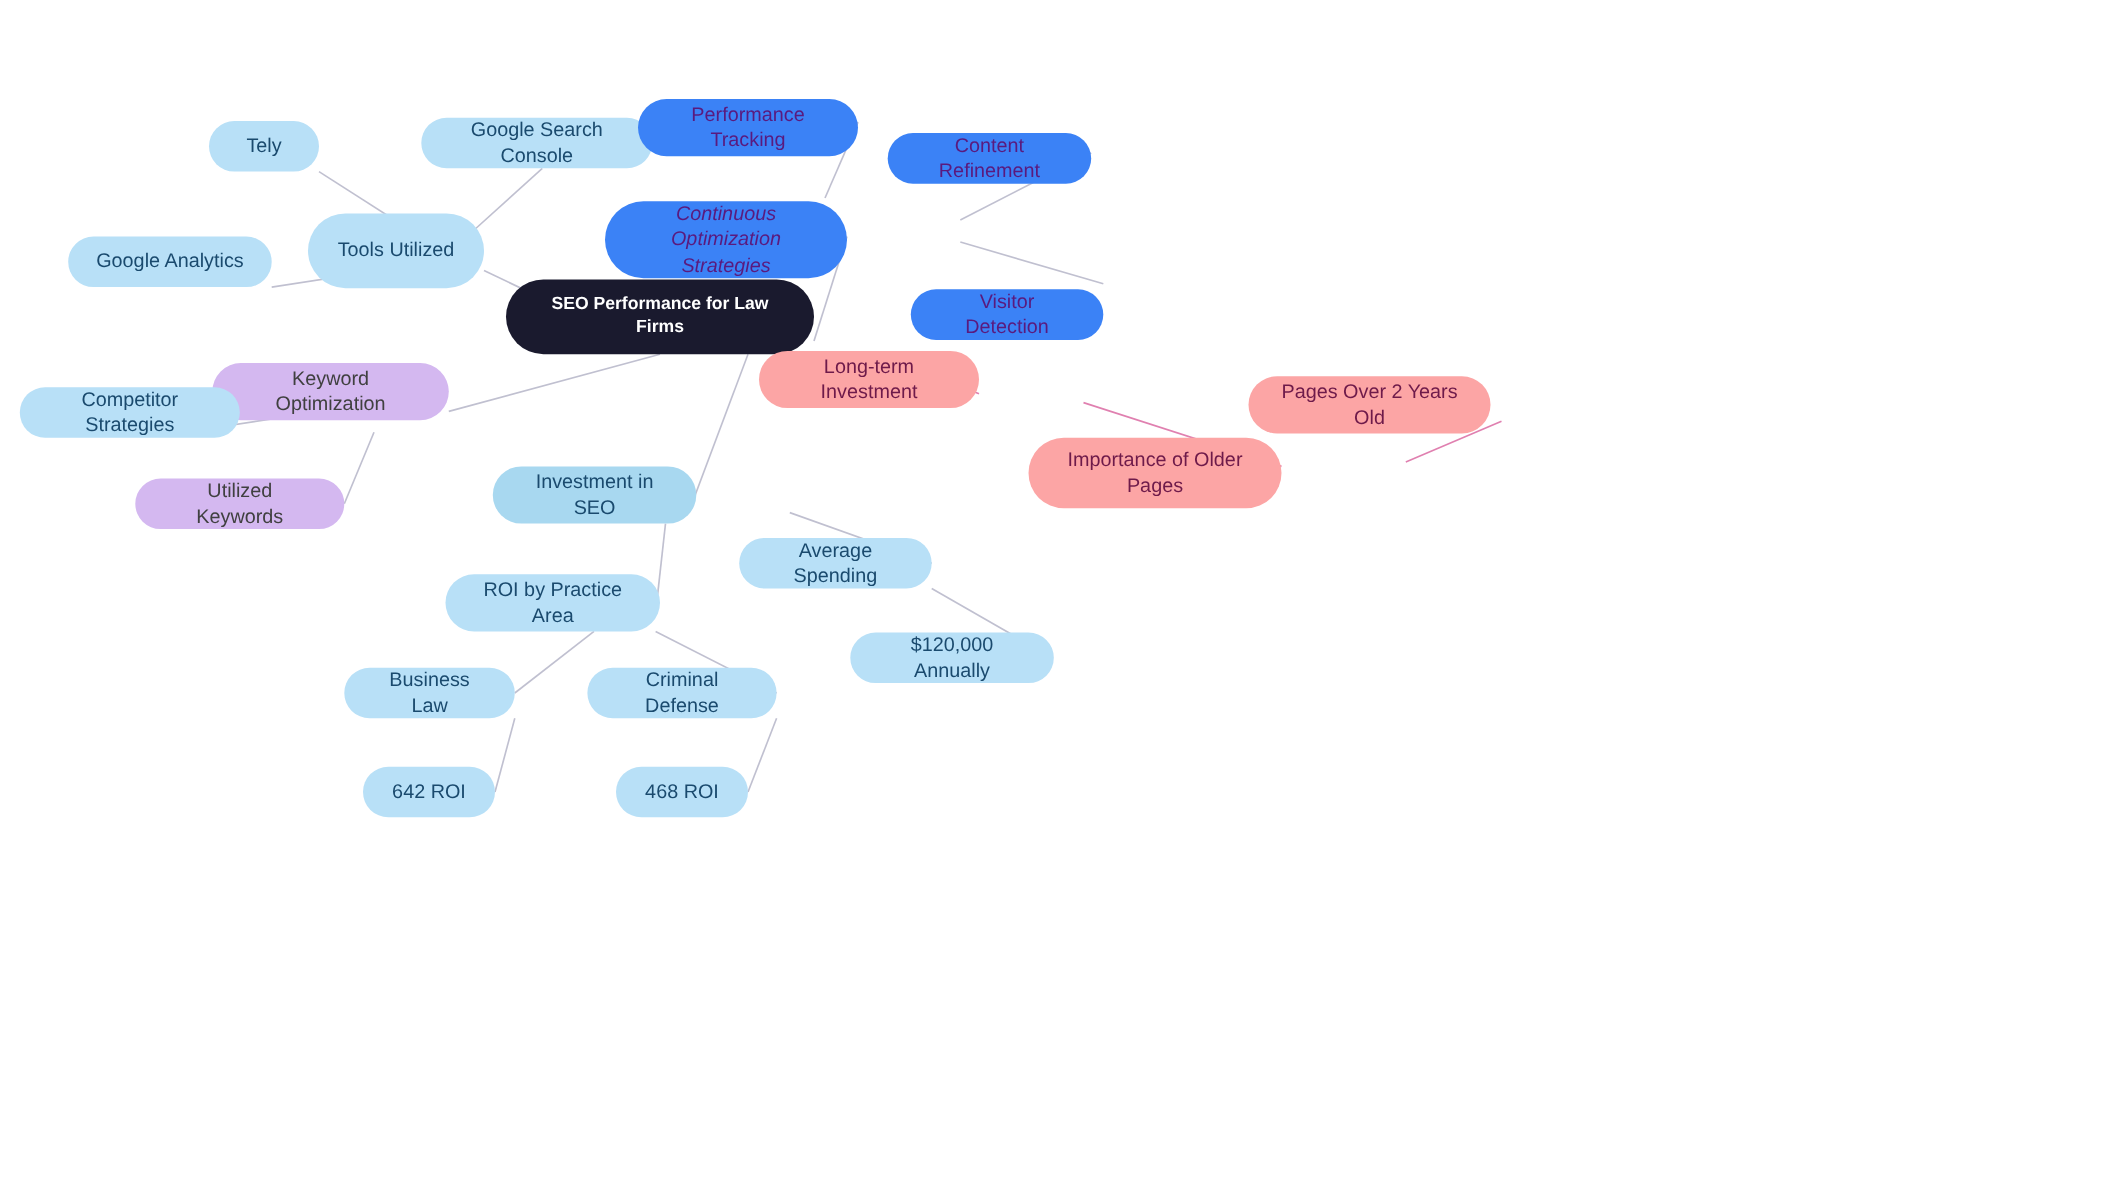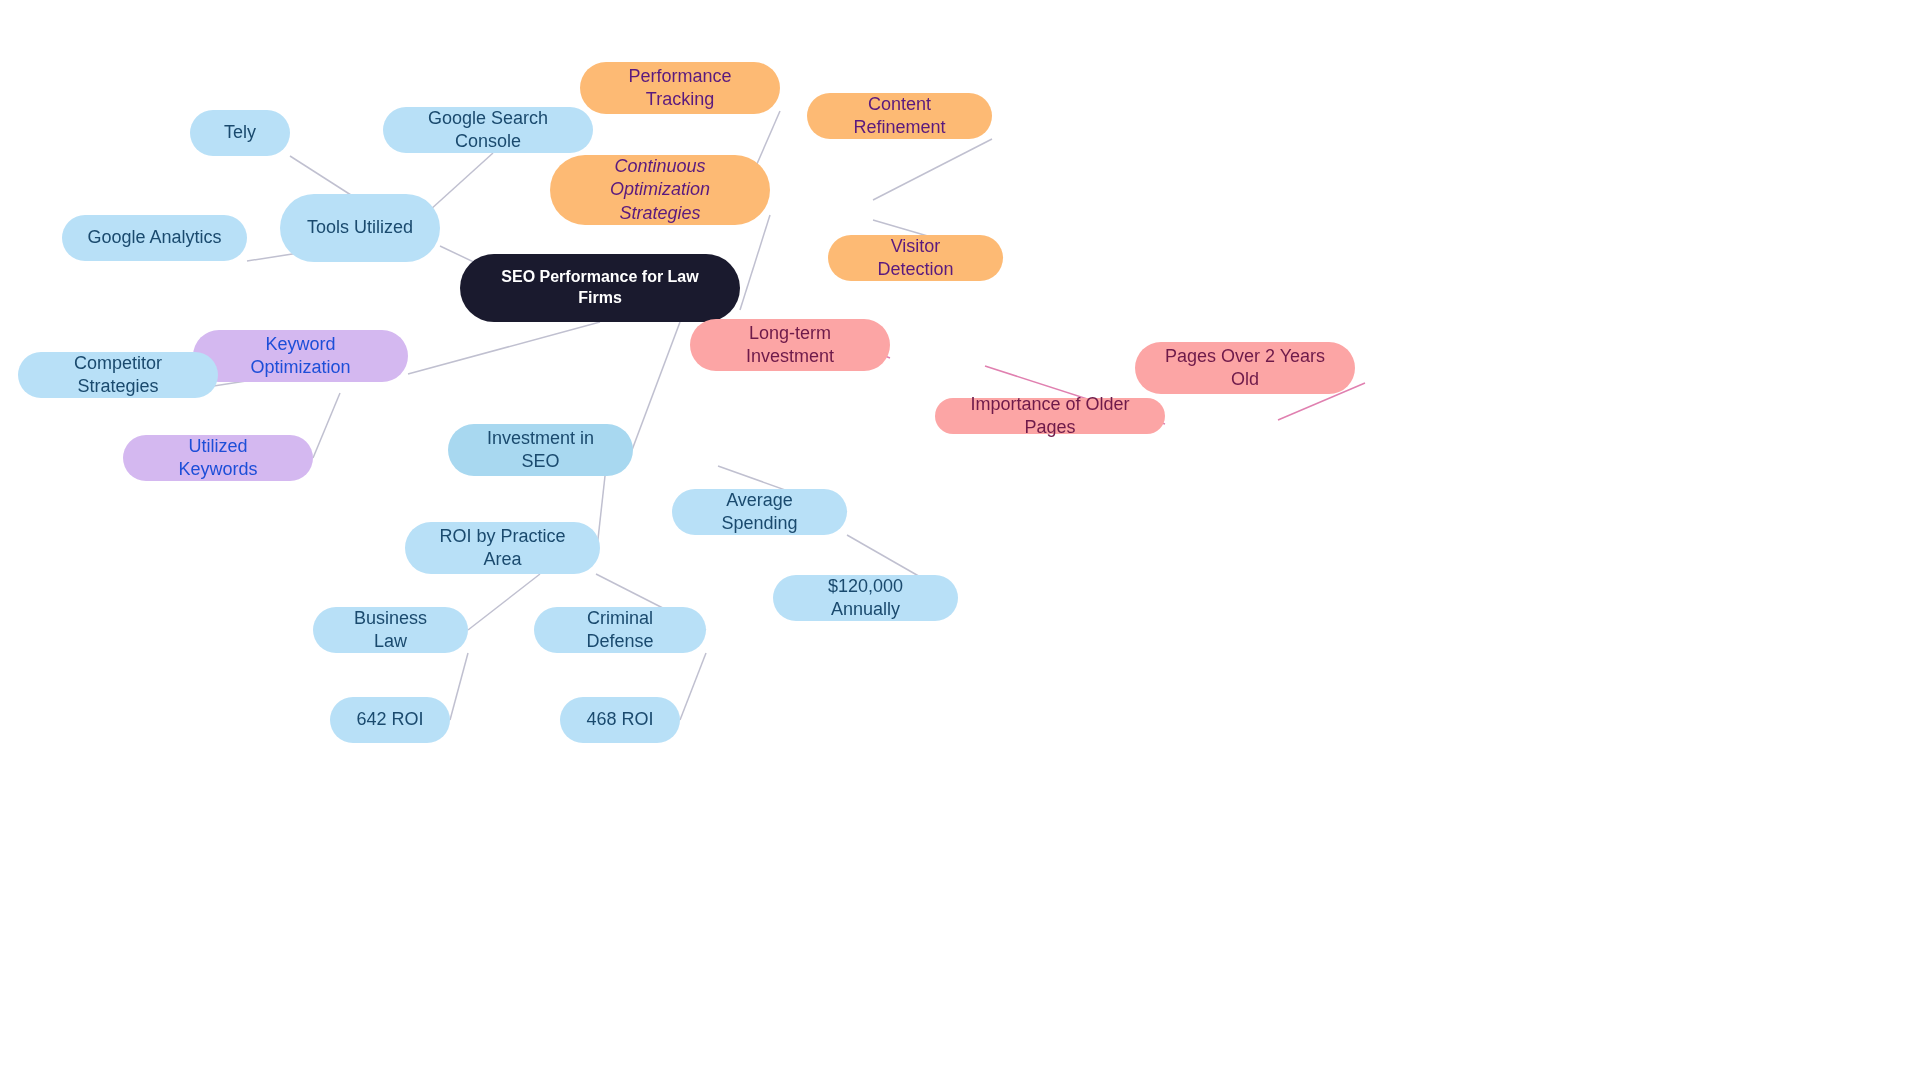--- a/index.html
+++ b/index.html
@@ -46,32 +46,33 @@
       color: #1a4a6e;
       border: none;
     }
     .node-blue-medium {
       background: #a8d8f0;
       color: #1a4a6e;
       border: none;
     }
     .node-purple {
       background: #d4b8f0;
-      color: #1d4ed8;
+      color: #404040;
       border: none;
     }
     .node-pink {
       background: #fca5a5;
       color: #6e1a4a;
       border: none;
     }
     .node-lavender {
-      background: #fdba74;
+      background: #3b82f6;
       color: #5a1a7e;
       border: none;
+      margin-top: 28px;
     }
   </style>
 </head>
 <body>
 
 <svg id="connections">
 
   <line x1="600" y1="322" x2="440" y2="246" stroke="#c0c0d0" stroke-width="1.5"></line>
 
   <line x1="390" y1="220" x2="290" y2="156" stroke="#c0c0d0" stroke-width="1.5"></line>
@@ -152,15 +153,15 @@
 <div class="node node-lavender" style="left: 580px; top: 62px; width: 200px; height: 52px;">Performance Tracking</div>
 
 <div class="node node-lavender" style="left: 550px; top: 155px; width: 220px; height: 70px; border-radius: 40px; font-style: italic;">Continuous Optimization Strategies</div>
 
 <div class="node node-lavender" style="left: 807px; top: 93px; width: 185px; height: 46px;">Content Refinement</div>
 
 <div class="node node-lavender" style="left: 828px; top: 235px; width: 175px; height: 46px;">Visitor Detection</div>
 
 <div class="node node-pink" style="left: 690px; top: 319px; width: 200px; height: 52px;">Long-term Investment</div>
 
-<div class="node node-pink" style="left: 935px; top: 398px; width: 230px; height: 36px;">Importance of Older Pages</div>
+<div class="node node-pink" style="left: 935px; top: 398px; width: 230px; height: 64px;">Importance of Older Pages</div>
 
 <div class="node node-pink" style="left: 1135px; top: 342px; width: 220px; height: 52px;">Pages Over 2 Years Old</div>
 
 </body></html>

